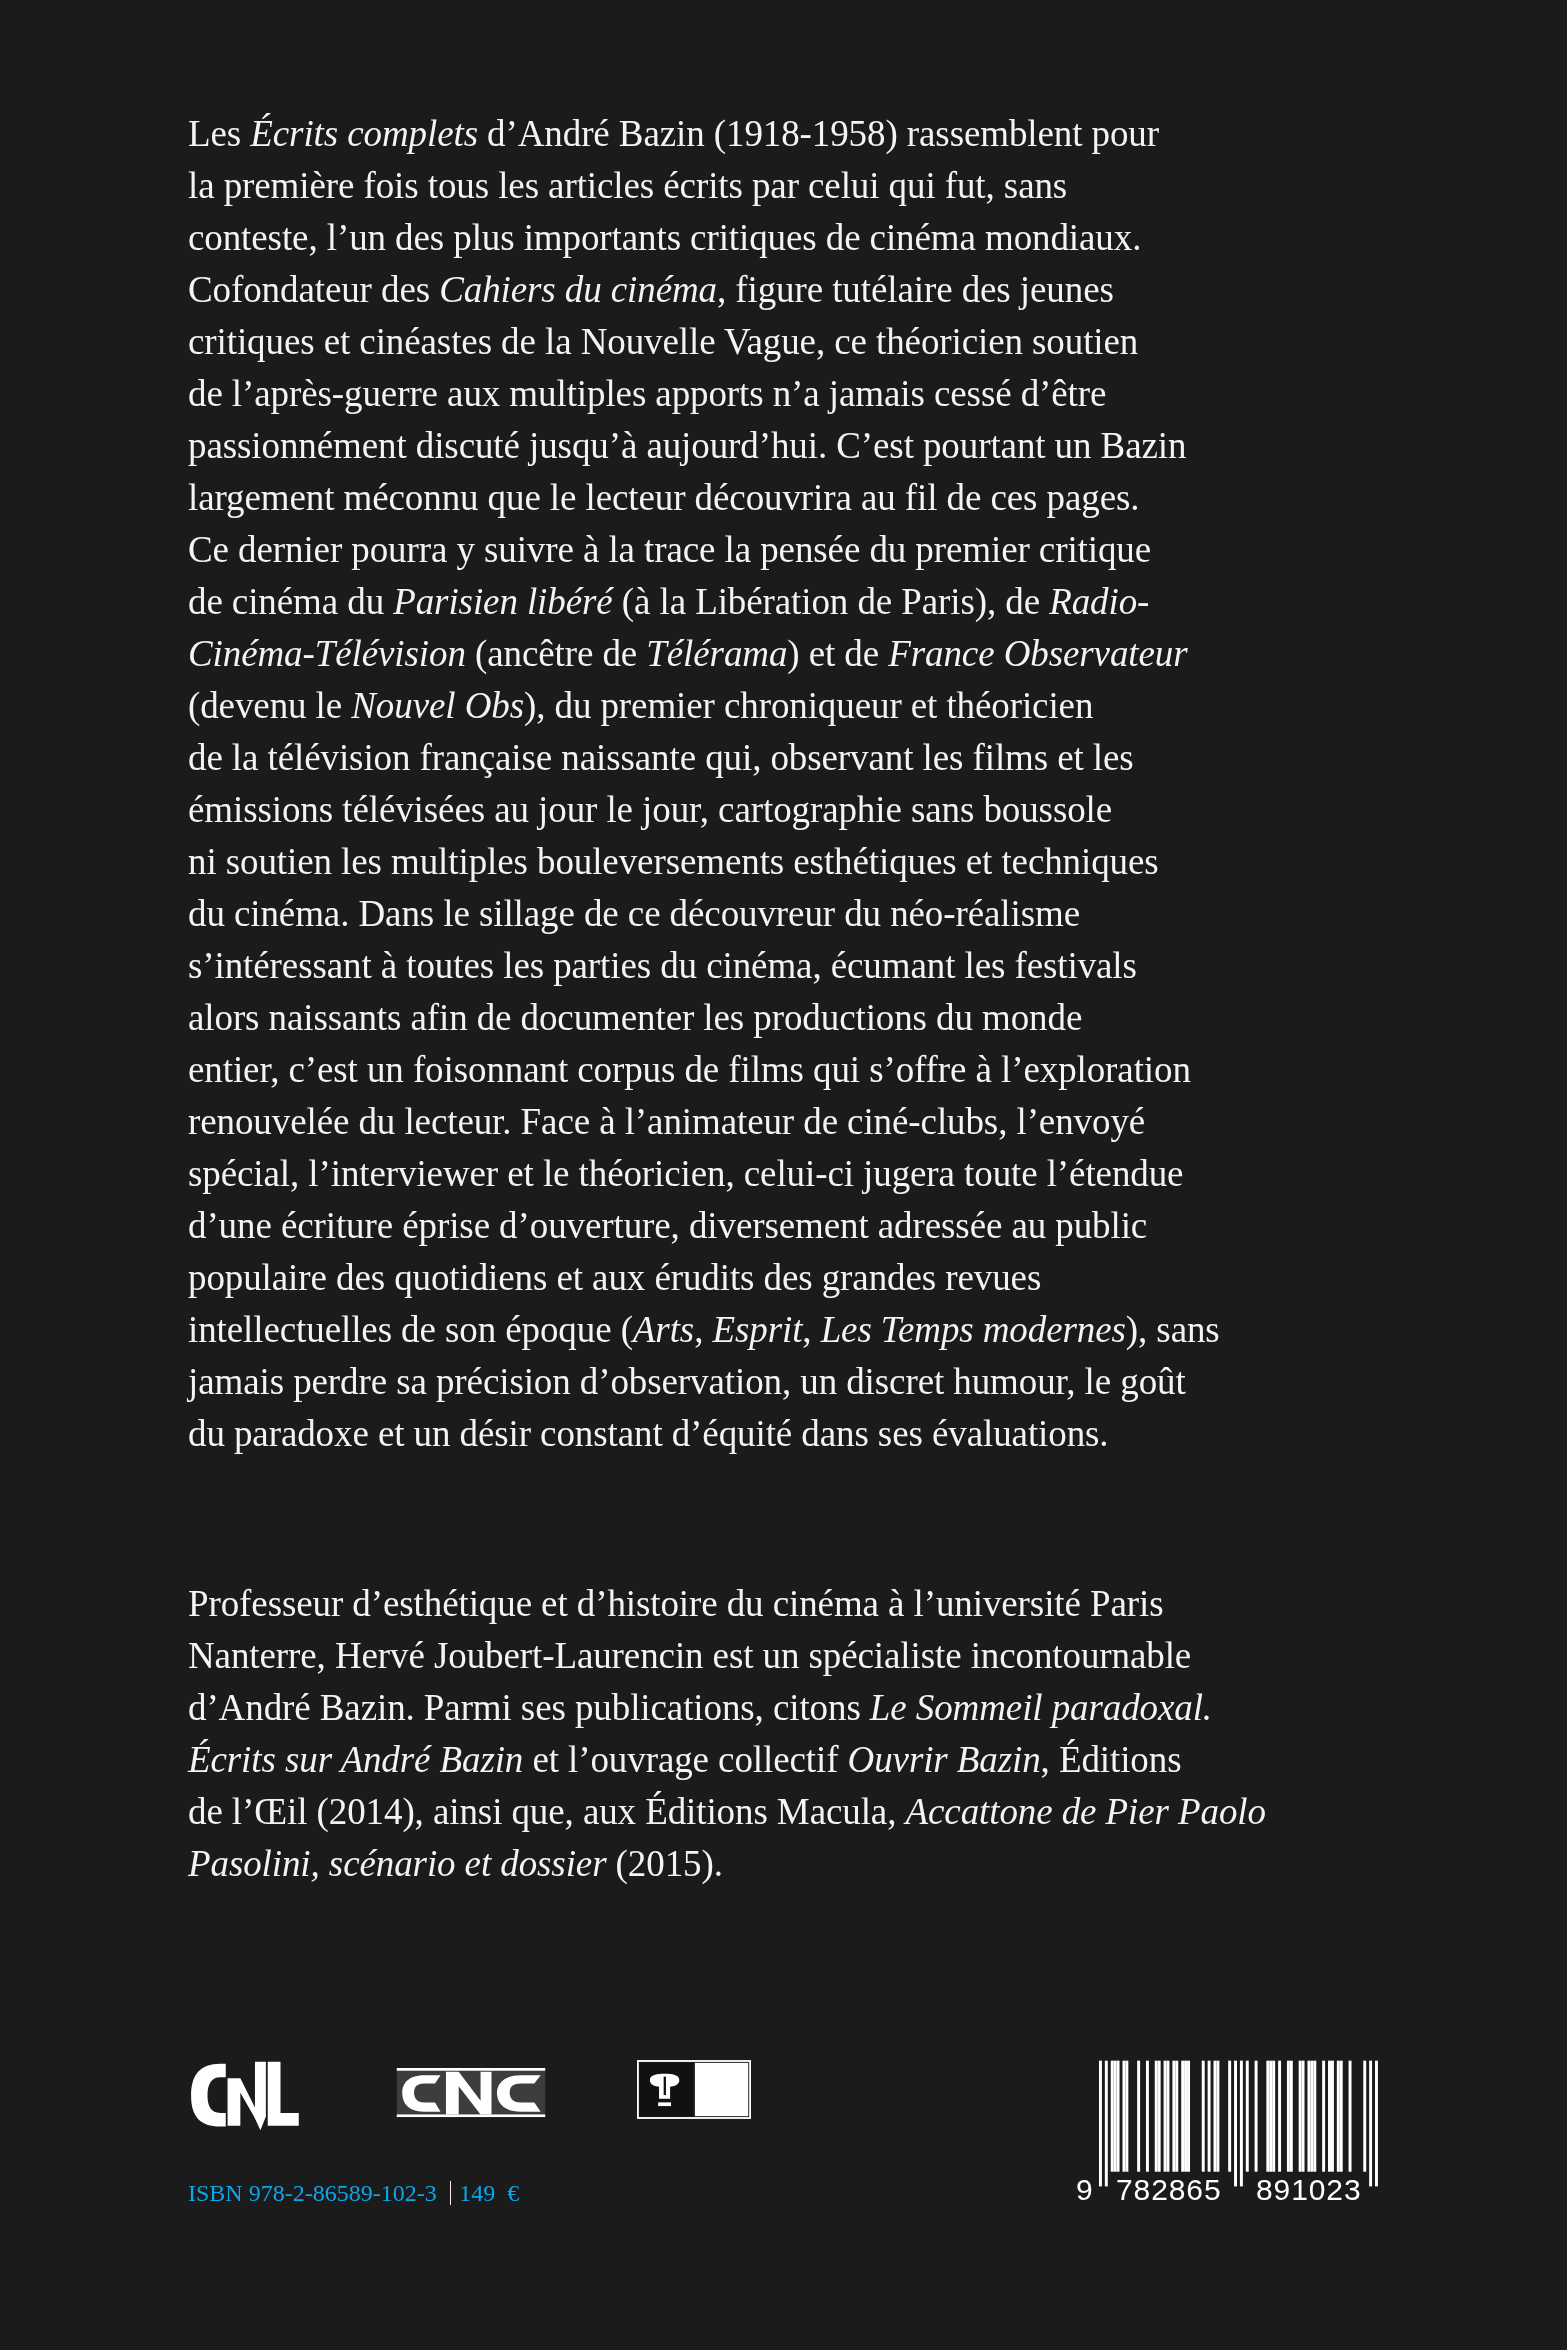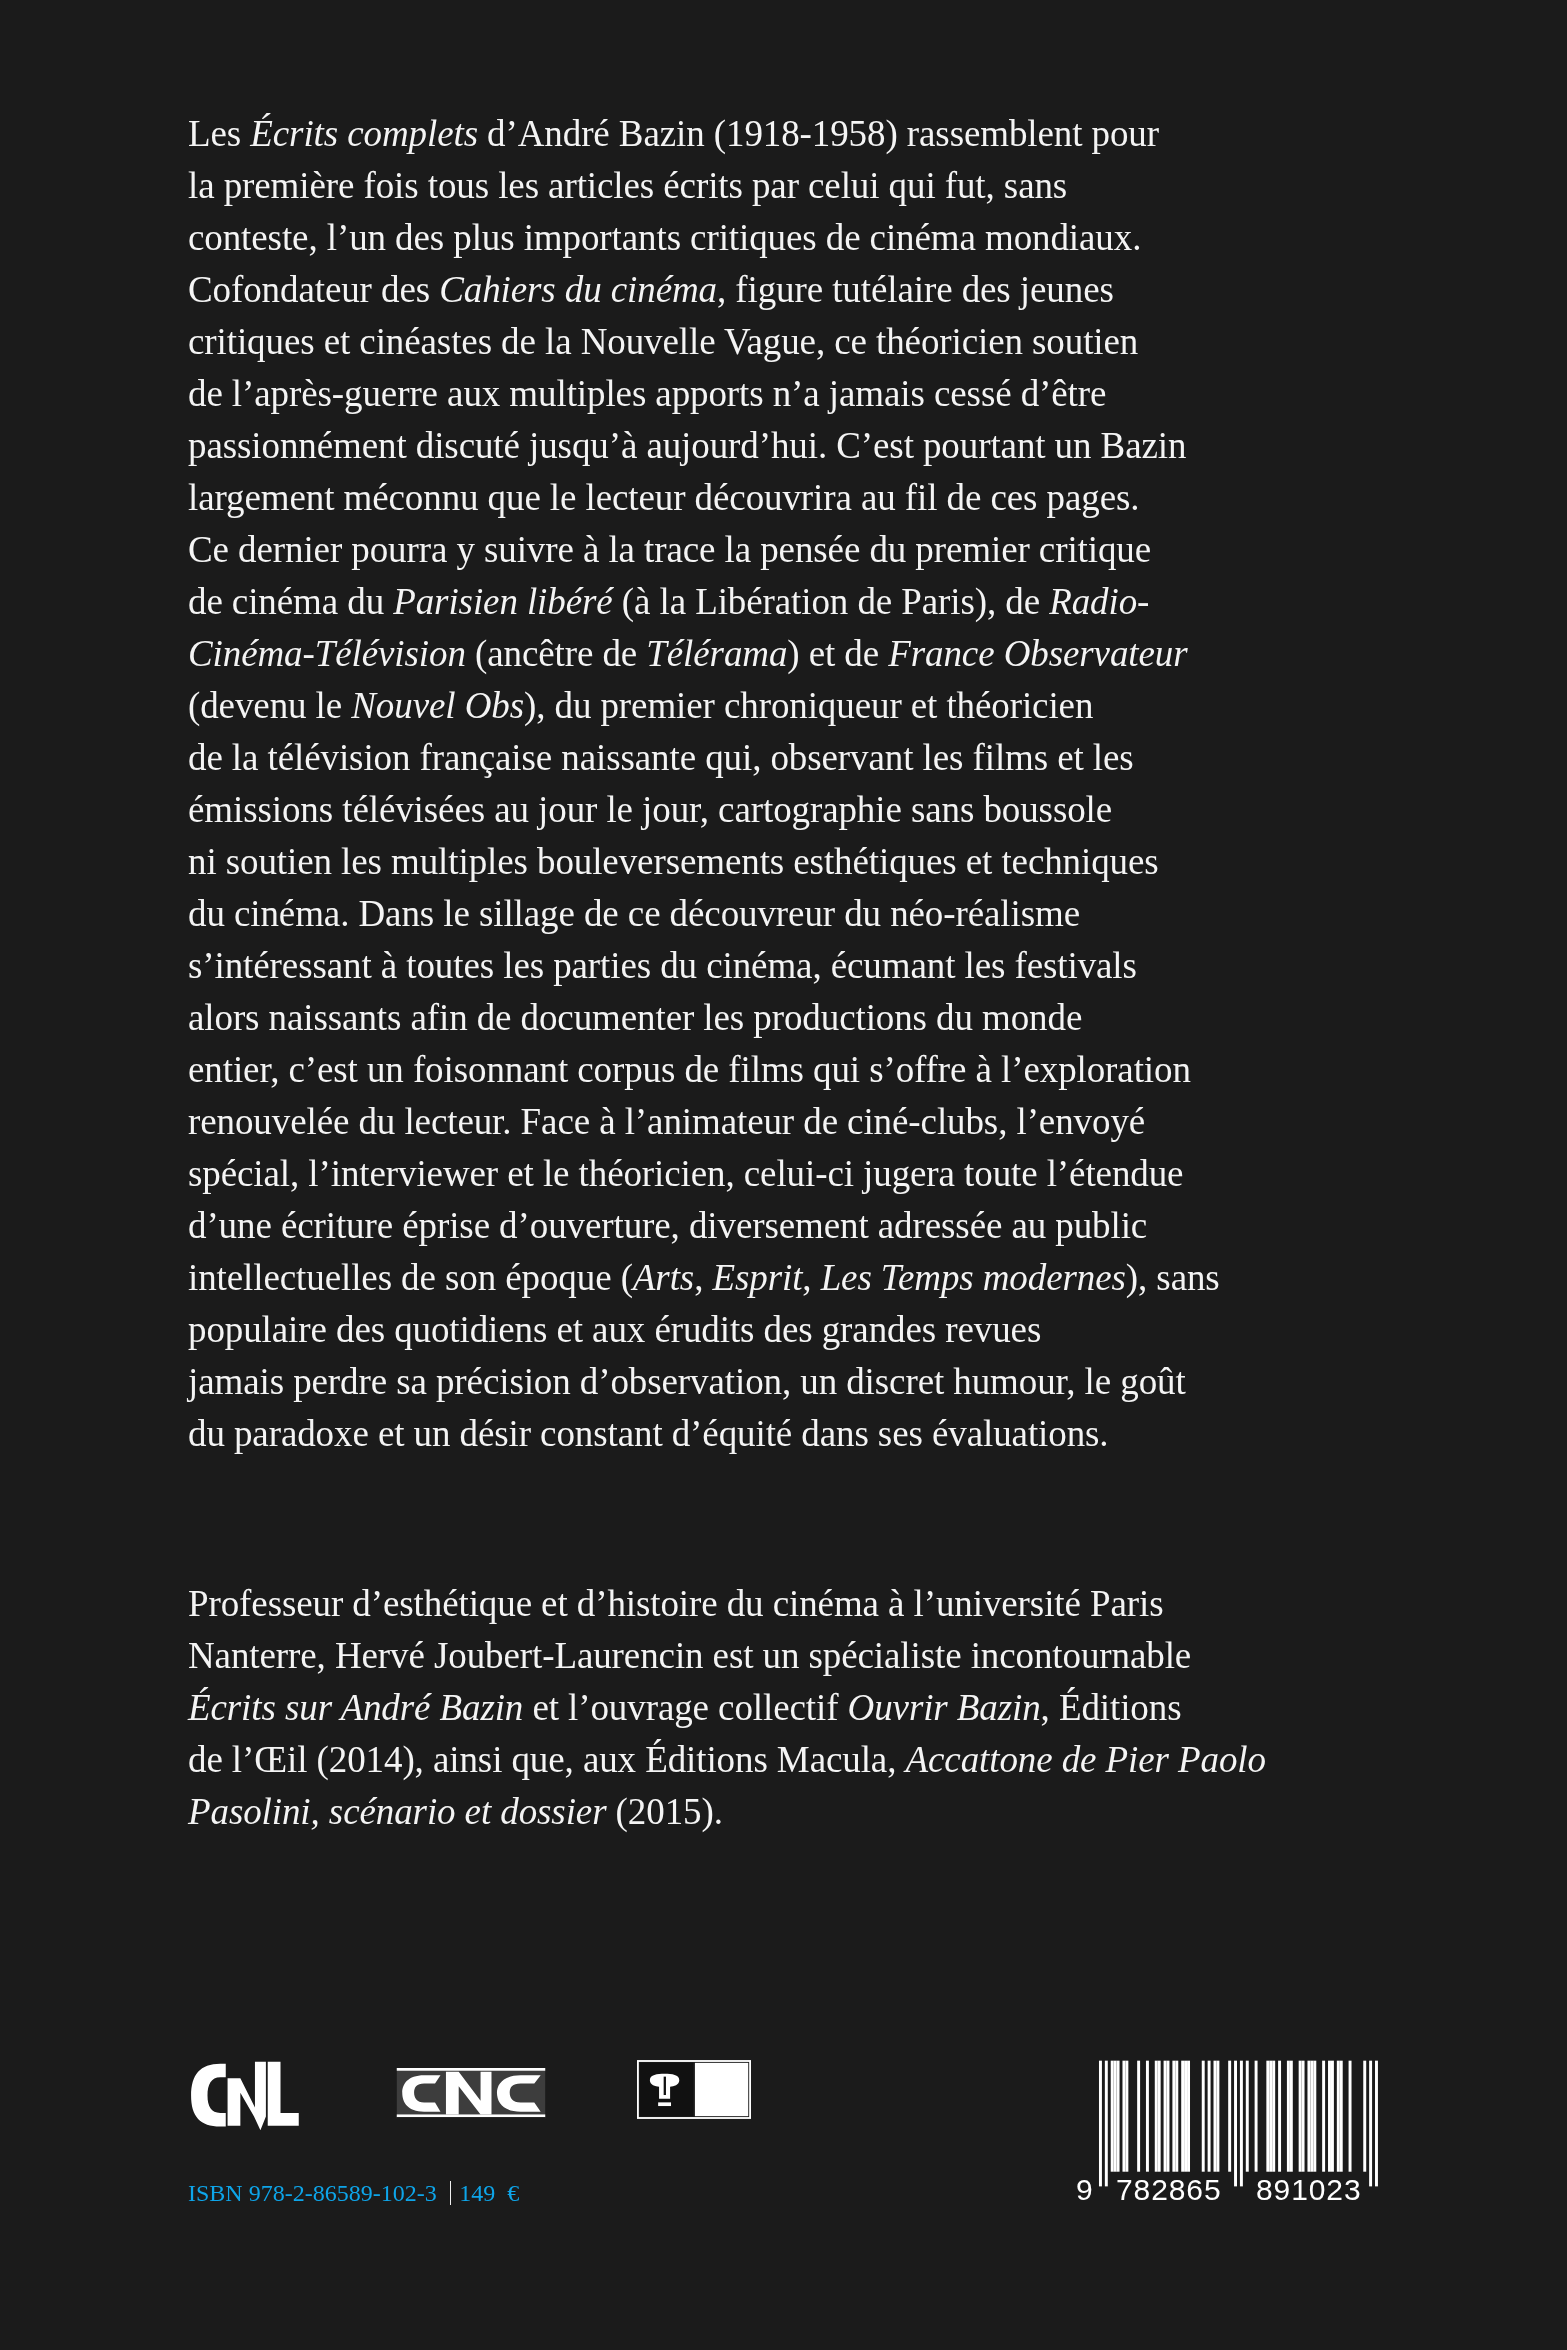--- a/index.html
+++ b/index.html
@@ -59,28 +59,29 @@
     <span class="line"><span class="seg">de la télévision française naissante qui, observant les films et les</span></span>
     <span class="line"><span class="seg">émissions télévisées au jour le jour, cartographie sans boussole</span></span>
     <span class="line"><span class="seg">ni soutien les multiples bouleversements esthétiques et techniques</span></span>
     <span class="line"><span class="seg">du cinéma. Dans le sillage de ce découvreur du néo-réalisme</span></span>
     <span class="line"><span class="seg">s’intéressant à toutes les parties du cinéma, écumant les festivals</span></span>
     <span class="line"><span class="seg">alors naissants afin de documenter les productions du monde</span></span>
     <span class="line"><span class="seg">entier, c’est un foisonnant corpus de films qui s’offre à l’exploration</span></span>
     <span class="line"><span class="seg">renouvelée du lecteur. Face à l’animateur de ciné-clubs, l’envoyé</span></span>
     <span class="line"><span class="seg">spécial, l’interviewer et le théoricien, celui-ci jugera toute l’étendue</span></span>
     <span class="line"><span class="seg">d’une écriture éprise d’ouverture, diversement adressée au public</span></span>
+    <span class="line"><span class="seg">populaire des quotidiens et aux érudits des grandes revues</span></span>
     <span class="line"><span class="seg">intellectuelles de son époque (</span><span class="seg it">Arts</span><span class="seg">, </span><span class="seg it">Esprit</span><span class="seg">, </span><span class="seg it">Les Temps modernes</span><span class="seg">), sans</span></span>
-    <span class="line"><span class="seg">populaire des quotidiens et aux érudits des grandes revues</span></span>
     <span class="line"><span class="seg">jamais perdre sa précision d’observation, un discret humour, le goût</span></span>
     <span class="line"><span class="seg">du paradoxe et un désir constant d’équité dans ses évaluations.</span></span>
   </div>
 <div id="para-2" class="para">
     <span class="line"><span class="seg">Professeur d’esthétique et d’histoire du cinéma à l’université Paris</span></span>
     <span class="line"><span class="seg">Nanterre, Hervé Joubert-Laurencin est un spécialiste incontournable</span></span>
+    <span class="line"><span class="seg">d’André Bazin. Parmi ses publications, citons </span><span class="seg it">Le Sommeil paradoxal.</span></span>
     <span class="line"><span class="seg it">Écrits sur André Bazin</span><span class="seg"> et l’ouvrage collectif </span><span class="seg it">Ouvrir Bazin</span><span class="seg">, Éditions</span></span>
     <span class="line"><span class="seg">de l’Œil (2014), ainsi que, aux Éditions Macula, </span><span class="seg it">Accattone de Pier Paolo</span></span>
     <span class="line"><span class="seg it">Pasolini, scénario et dossier</span><span class="seg"> (2015).</span></span>
   </div>
 
 <div id="logo-cnl" class="logo">
   <svg width="114" height="73" viewBox="0 0 124 80">
 
     <path d="M36 4 C14 4 4 16 4 39 C4 62 14 73 36 73 L42 73 L42 58 L36 58 C26 58 22 51 22 39 C22 27 26 19 36 19 L42 19 L42 4 Z" fill="#fff"></path>
 

